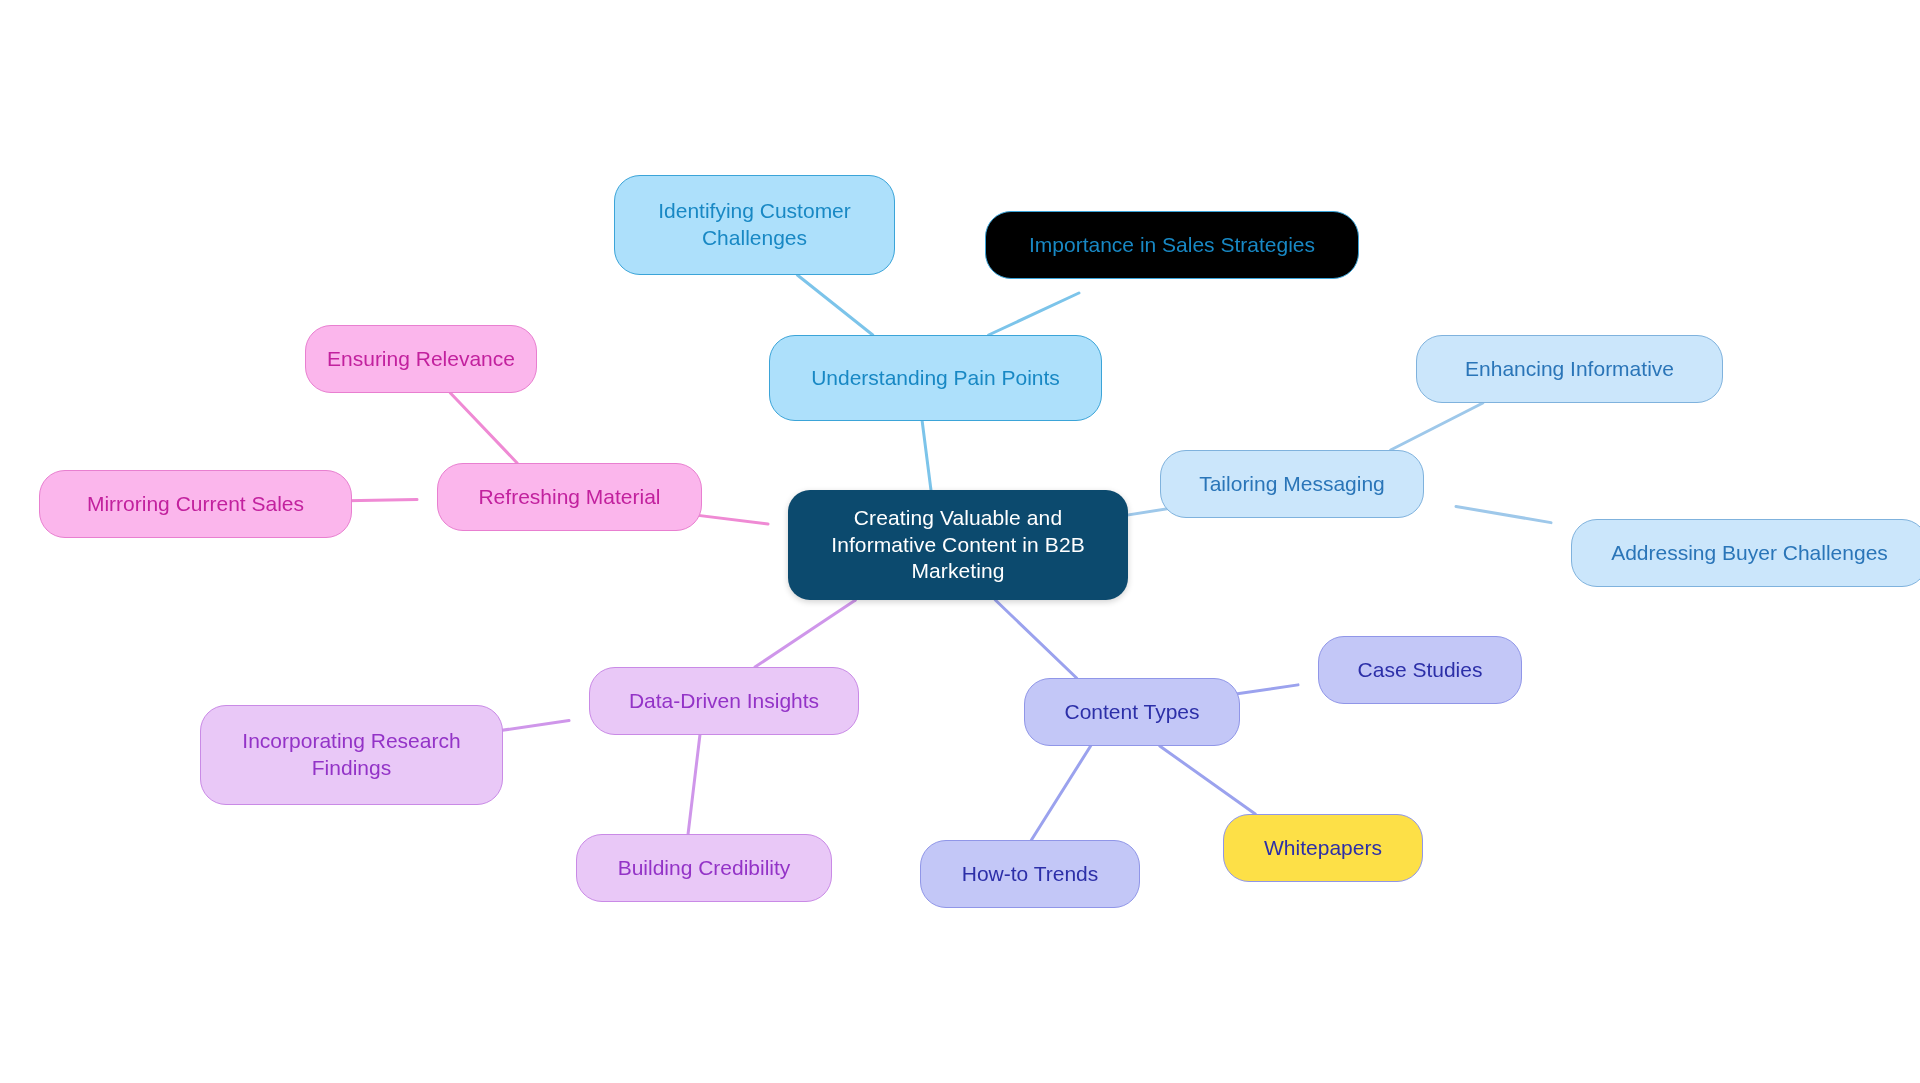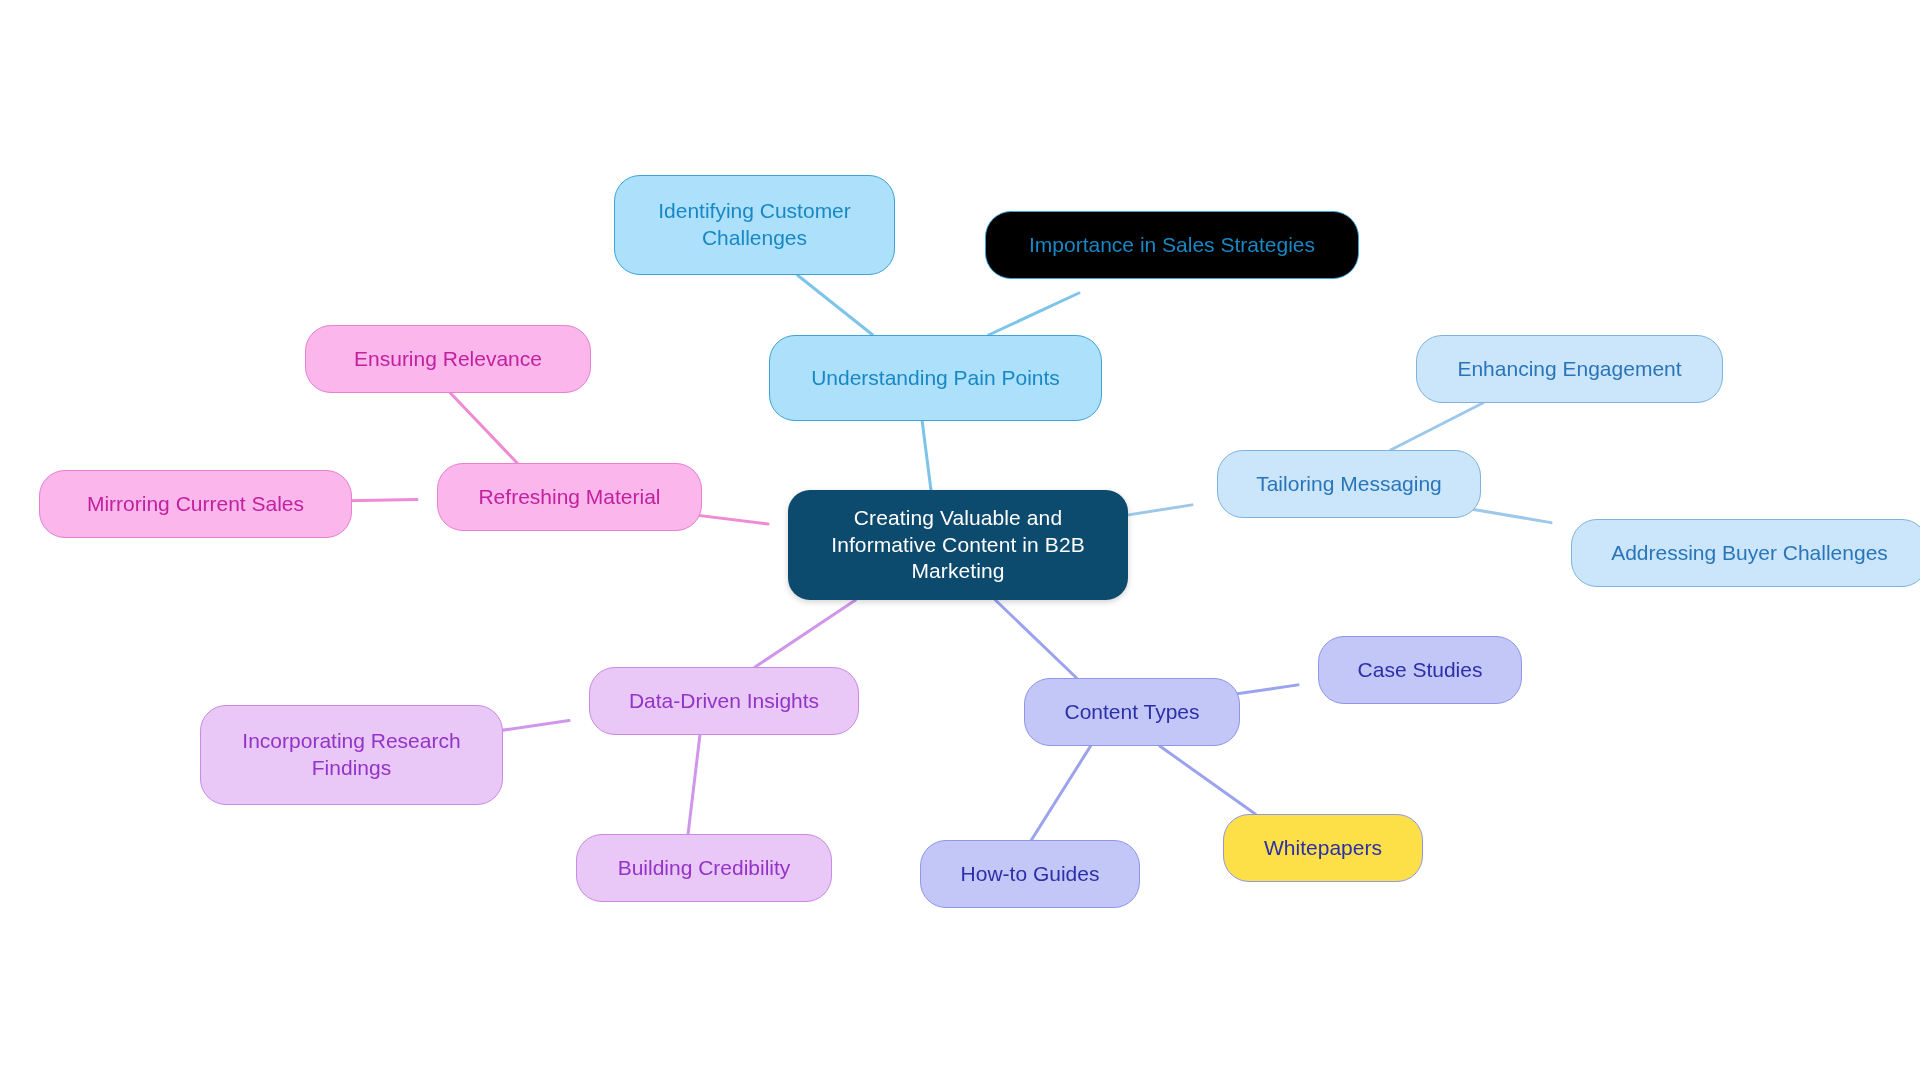--- a/index.html
+++ b/index.html
@@ -75,28 +75,28 @@
       <path d="M 417 499.4799465240642 Q 374.5 500.2754010695187 332 501.07085561497325" fill="none" stroke="#ef8ad4" stroke-width="3" stroke-linecap="round"></path>
     </svg>
   <div id="node-layer">
       <div class="node root" style="left: 768px; top: 490px; width: 340px; height: 110px; background: #0c4a6e; border-color: rgb(15, 20, 25); color: rgb(255, 255, 255); font-size: 21px;">Creating Valuable and
 Informative Content in B2B
 Marketing</div>
       <div class="node branch" style="left: 749px; top: 335px; width: 333px; height: 86px; background: rgb(173, 224, 251); border-color: rgb(59, 164, 216); color: rgb(24, 136, 196); font-size: 21px;">Understanding Pain Points</div>
       <div class="node leaf" style="left: 594px; top: 175px; width: 281px; height: 100px; background: rgb(173, 224, 251); border-color: rgb(59, 164, 216); color: rgb(24, 136, 196); font-size: 21px;">Identifying Customer
 Challenges</div>
       <div class="node leaf" style="left: 965px; top: 211px; width: 374px; height: 68px; background: #000000; border-color: rgb(59, 164, 216); color: rgb(24, 136, 196); font-size: 21px;">Importance in Sales Strategies</div>
-      <div class="node branch" style="left: 1197px; top: 450px; width: 264px; height: 68px; background: rgb(203, 230, 251); border-color: rgb(127, 178, 221); color: rgb(42, 117, 184); font-size: 21px;">Tailoring Messaging</div>
-      <div class="node leaf" style="left: 1396px; top: 335px; width: 307px; height: 68px; background: rgb(203, 230, 251); border-color: rgb(127, 178, 221); color: rgb(42, 117, 184); font-size: 21px;">Enhancing Engagement</div>
+      <div class="node branch" style="left: 1140px; top: 450px; width: 264px; height: 68px; background: rgb(203, 230, 251); border-color: rgb(127, 178, 221); color: rgb(42, 117, 184); font-size: 21px;">Tailoring Messaging</div>
+      <div class="node leaf" style="left: 1396px; top: 335px; width: 307px; height: 68px; background: rgb(203, 230, 251); border-color: rgb(127, 178, 221); color: rgb(42, 117, 184); font-size: 21px;">Enhancing Informative</div>
       <div class="node leaf" style="left: 1551px; top: 519px; width: 357px; height: 68px; background: rgb(203, 230, 251); border-color: rgb(127, 178, 221); color: rgb(42, 117, 184); font-size: 21px;">Addressing Buyer Challenges</div>
       <div class="node branch" style="left: 1004px; top: 678px; width: 216px; height: 68px; background: rgb(195, 199, 247); border-color: rgb(144, 150, 232); color: rgb(44, 47, 168); font-size: 21px; text-align: center;">Content Types</div>
       <div class="node leaf" style="left: 1298px; top: 636px; width: 204px; height: 68px; background: rgb(195, 199, 247); border-color: rgb(144, 150, 232); color: rgb(44, 47, 168); font-size: 21px;">Case Studies</div>
       <div class="node leaf" style="left: 1203px; top: 814px; width: 200px; height: 68px; background: #fde047; border-color: rgb(144, 150, 232); color: rgb(44, 47, 168); font-size: 21px;">Whitepapers</div>
-      <div class="node leaf" style="left: 900px; top: 840px; width: 220px; height: 68px; background: rgb(195, 199, 247); border-color: rgb(144, 150, 232); color: rgb(44, 47, 168); font-size: 21px;">How-to Guides</div>
+      <div class="node leaf" style="left: 900px; top: 840px; width: 220px; height: 68px; background: rgb(195, 199, 247); border-color: rgb(144, 150, 232); color: rgb(44, 47, 168); font-size: 21px;">How-to Trends</div>
       <div class="node branch" style="left: 569px; top: 667px; width: 270px; height: 68px; background: rgb(233, 200, 247); border-color: rgb(201, 138, 230); color: rgb(147, 51, 199); font-size: 21px;">Data-Driven Insights</div>
       <div class="node leaf" style="left: 180px; top: 705px; width: 303px; height: 100px; background: rgb(233, 200, 247); border-color: rgb(201, 138, 230); color: rgb(147, 51, 199); font-size: 21px;">Incorporating Research
 Findings</div>
       <div class="node leaf" style="left: 556px; top: 834px; width: 256px; height: 68px; background: rgb(233, 200, 247); border-color: rgb(201, 138, 230); color: rgb(147, 51, 199); font-size: 21px;">Building Credibility</div>
       <div class="node branch" style="left: 417px; top: 463px; width: 265px; height: 68px; background: rgb(251, 182, 236); border-color: rgb(232, 127, 208); color: rgb(194, 33, 158); font-size: 21px;">Refreshing Material</div>
-      <div class="node leaf" style="left: 285px; top: 325px; width: 286px; height: 68px; background: rgb(251, 182, 236); border-color: rgb(232, 127, 208); color: rgb(194, 33, 158); font-size: 21px;">Ensuring Relevance</div>
+      <div class="node leaf" style="left: 285px; top: 325px; width: 232px; height: 68px; background: rgb(251, 182, 236); border-color: rgb(232, 127, 208); color: rgb(194, 33, 158); font-size: 21px;">Ensuring Relevance</div>
       <div class="node leaf" style="left: 19px; top: 470px; width: 313px; height: 68px; background: rgb(251, 182, 236); border-color: rgb(232, 127, 208); color: rgb(194, 33, 158); font-size: 21px;">Mirroring Current Sales</div>
     </div>
 </div>
 
 </body></html>

